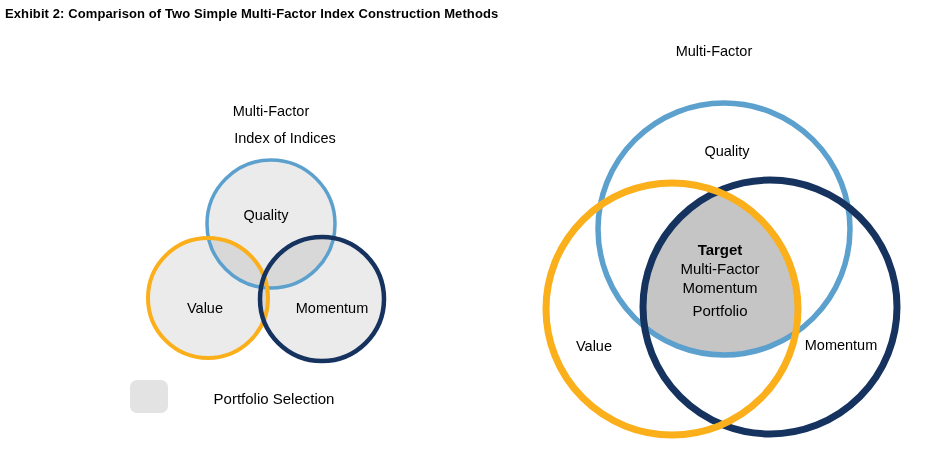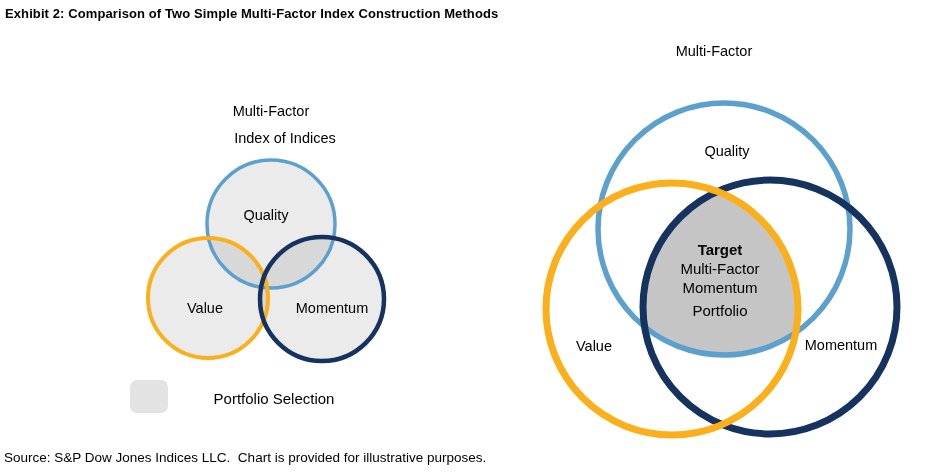--- a/index.html
+++ b/index.html
@@ -92,15 +92,14 @@
   <div class="ctr diagram-title" style="left:714px; top:51px;">Multi-Factor</div>
   <div class="ctr circle-label" style="left:727px; top:151px;">Quality</div>
   <div class="ctr circle-label" style="left:594px; top:346px;">Value</div>
   <div class="ctr circle-label" style="left:841px; top:345px;">Momentum</div>
 
   <div class="ctr center-text-line" style="left:720px; top:249px;font-weight:bold;">Target</div>
   <div class="ctr center-text-line" style="left:720px; top:268px;">Multi-Factor</div>
   <div class="ctr center-text-line" style="left:720px; top:287px;">Momentum</div>
   <div class="ctr center-text-line" style="left:720px; top:310px;">Portfolio</div>
 
-  <div class="abs source-line">Source: S&amp;P Dow Jones Indices LLC.  Chart is provided for illustrative purposes.</div>
 
 </div>
 
 </body></html>

